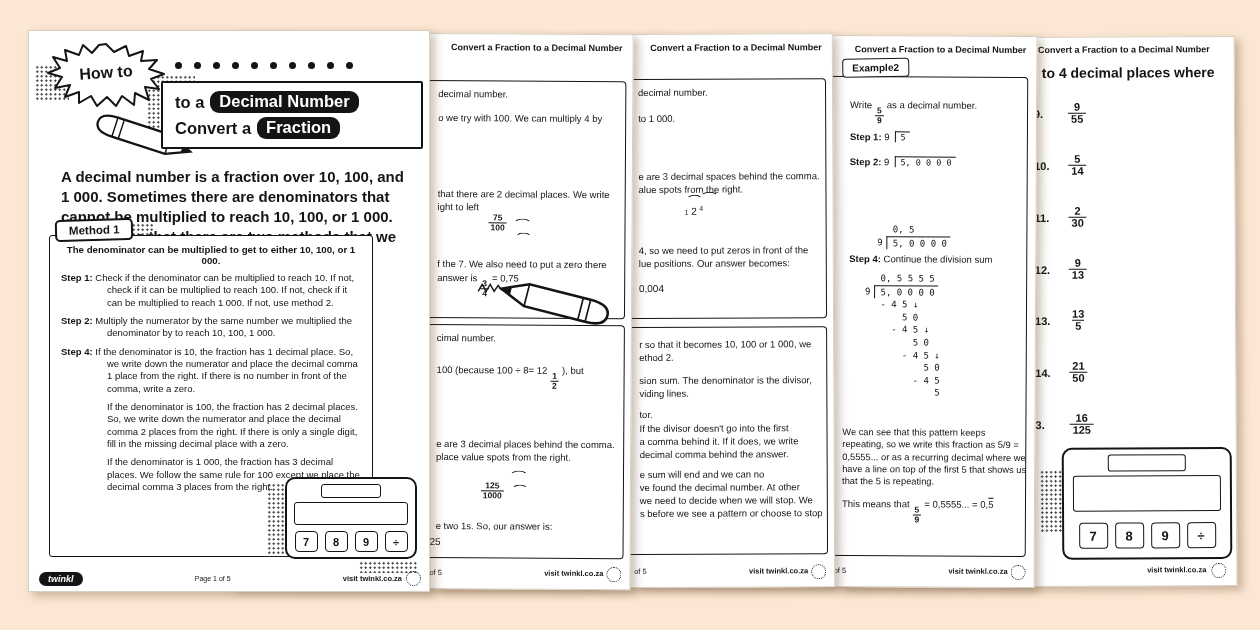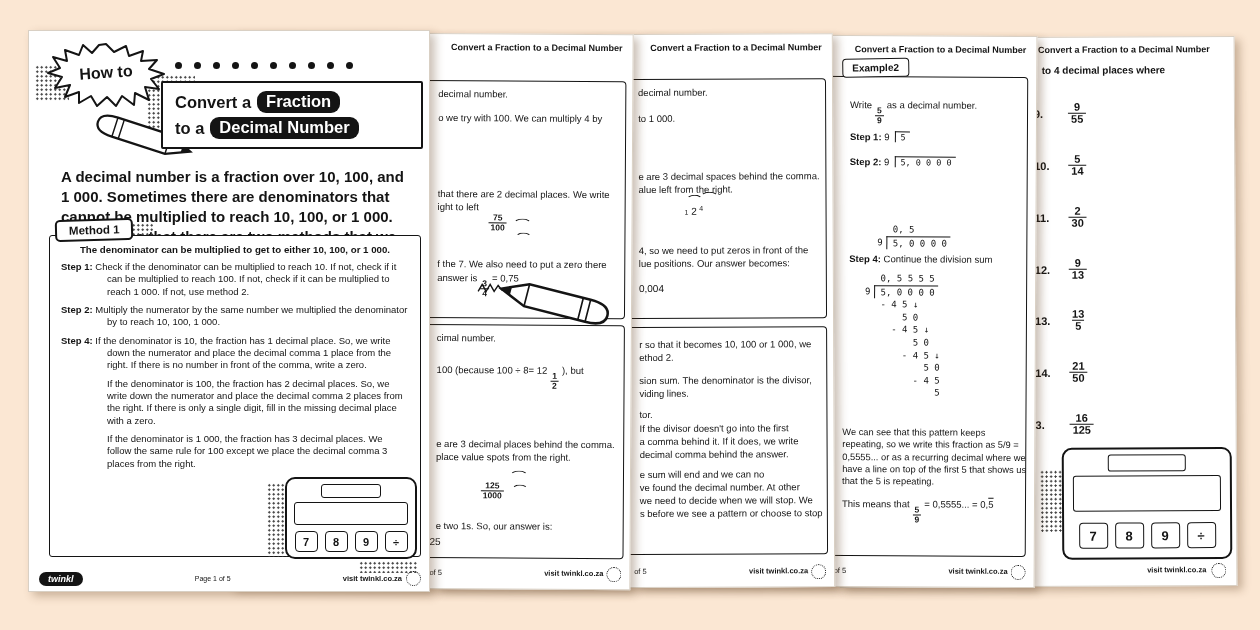--- a/index.html
+++ b/index.html
@@ -24,21 +24,21 @@
   .burst-label{position:absolute;left:0;right:0;top:21px;text-align:center;font-size:16px;font-weight:bold;transform:rotate(-4deg);}
   .pencil{position:absolute;}
   .zig{position:absolute;}
   .titlebox{position:absolute;left:132px;top:50px;width:262px;height:68px;border:2px solid #141414;background:#fff;border-radius:2px;
             display:flex;flex-direction:column;justify-content:center;gap:4px;padding-left:12px;box-sizing:border-box;z-index:2;}
   .tline{font-size:16.5px;font-weight:bold;display:flex;align-items:center;gap:6px;white-space:nowrap;}
   .pill{background:#141414;color:#fff;border-radius:9px;padding:1px 9px 2px;}
   .intro{position:absolute;left:32px;top:136px;width:350px;font-size:15px;font-weight:bold;line-height:1.33;}
   .mbadge{position:absolute;left:26px;top:188px;border:2px solid #141414;border-radius:5px;background:#fff;padding:3px 12px;
           font-weight:bold;font-size:11.5px;transform:rotate(-1.5deg);z-index:2;}
-  .stepsbox{position:absolute;left:20px;top:204px;width:372px;height:322px;border:1.6px solid #141414;border-radius:3px;
+  .stepsbox{position:absolute;left:20px;top:204px;width:324px;height:322px;border:1.6px solid #141414;border-radius:3px;
             padding:8px 11px;box-sizing:border-box;background:#fff;}
   .boxhead{text-align:center;font-weight:bold;font-size:9.7px;margin-bottom:2px;}
   .step{font-size:9.5px;line-height:1.3;margin-top:6px;padding-left:46px;text-indent:-46px;}
   .step.cont{text-indent:0;}
   .calc{position:absolute;background:#fff;border:2px solid #141414;border-radius:10px;box-sizing:border-box;padding-top:5px;z-index:3;}
   .scr1{border:1.8px solid #141414;border-radius:3px;margin:0 auto;}
   .scr2{border:1.8px solid #141414;border-radius:3px;margin:4px auto 0;}
   .keys{display:flex;justify-content:center;gap:7px;margin-top:6px;}
   .key{border:1.8px solid #141414;border-radius:4px;display:flex;align-items:center;justify-content:center;font-weight:bold;background:#fff;}
   .footer{position:absolute;left:10px;right:8px;display:flex;align-items:center;font-size:7px;z-index:4;}
@@ -62,21 +62,21 @@
   .p5item{position:absolute;left:196px;display:flex;align-items:center;gap:11px;}
   .p5lab{font-size:11px;font-weight:bold;width:20px;}
 </style>
 </head>
 <body>
 
 <div class="canvas">
 
   <div class="sheet" style="left:838px;top:37px;width:398px;height:550px;z-index:1;transform:rotate(-0.3deg)">
     <div class="hdr" style="right:24px;top:7px">Convert a Fraction to a Decimal Number</div>
-    <div class="fg b" style="left:204px;top:27px;font-size:10px">to 4 decimal places where</div>
+    <div class="fg b" style="left:204px;top:27px;font-size:14px">to 4 decimal places where</div>
 
     <div class="p5item" style="top:64px">
       <span class="p5lab">9.</span>
       <span class="fr lg">
           <span>9</span>
           <span>55</span>
         </span>
     </div>
     <div class="p5item" style="top:116px">
       <span class="p5lab">10.</span>
@@ -201,21 +201,21 @@
   </div>
 
   <div class="sheet" style="left:434px;top:34px;width:400px;height:554px;z-index:3;transform:rotate(-0.25deg)">
     <div class="hdr">Convert a Fraction to a Decimal Number</div>
     <div class="box" style="left:10px;top:44px;width:380px;height:238px"></div>
     <div class="box" style="left:10px;top:292px;width:380px;height:226px"></div>
 
     <div class="fg" style="left:204px;top:52px">decimal number.</div>
     <div class="fg" style="left:204px;top:78px">to 1 000.</div>
     <div class="fg" style="left:204px;top:136px">e are 3 decimal spaces behind the comma.</div>
-    <div class="fg" style="left:204px;top:149px">alue left from the right.</div>
+    <div class="fg" style="left:204px;top:149px">alue spots from the right.</div>
 
     <div class="fg" style="left:250px;top:170px">
       <span style="font-size:7px">1</span>
       <span style="font-size:10px">2</span>
       <span style="font-size:7px;vertical-align:4px">4</span>
     </div>
     <div class="arc" style="left:252px;top:160px;width:14px;height:8px"></div>
     <div class="arc" style="left:266px;top:157px;width:16px;height:9px"></div>
 
     <div class="fg" style="left:204px;top:210px">4, so we need to put zeros in front of the</div>
@@ -326,26 +326,26 @@
         <g fill="#fff" stroke="#141414" stroke-width="2">
           <path d="M3 13 L24 4 H74 Q90 4 90 13 Q90 22 74 22 H24 Z"></path>
           <path d="M24 4 V22 M68 4 V22 M74 4 V22" stroke-width="1.3"></path>
         </g>
         <path d="M3 13 L11 9.6 L11 16.4 Z" fill="#141414"></path>
       </svg>
     </div>
 
     <div class="titlebox">
       <div class="tline">
+        <span>to a</span>
+        <span class="pill">Decimal Number</span>
+      </div>
+      <div class="tline">
         <span>Convert a</span>
         <span class="pill">Fraction</span>
-      </div>
-      <div class="tline">
-        <span>to a</span>
-        <span class="pill">Decimal Number</span>
       </div>
     </div>
 
     <div class="intro">A decimal number is a fraction over 10, 100, and 1 000. Sometimes there are denominators that cannot be multiplied to reach 10, 100, or 1 000. That means that there are two methods that we can use to convert a fraction into a decimal number.</div>
 
     <div class="halftone" style="left:98px;top:192px;width:26px;height:22px"></div>
     <div class="mbadge">Method 1</div>
 
     <div class="stepsbox">
       <div class="boxhead">The denominator can be multiplied to get to either 10, 100, or 1 000.</div>

